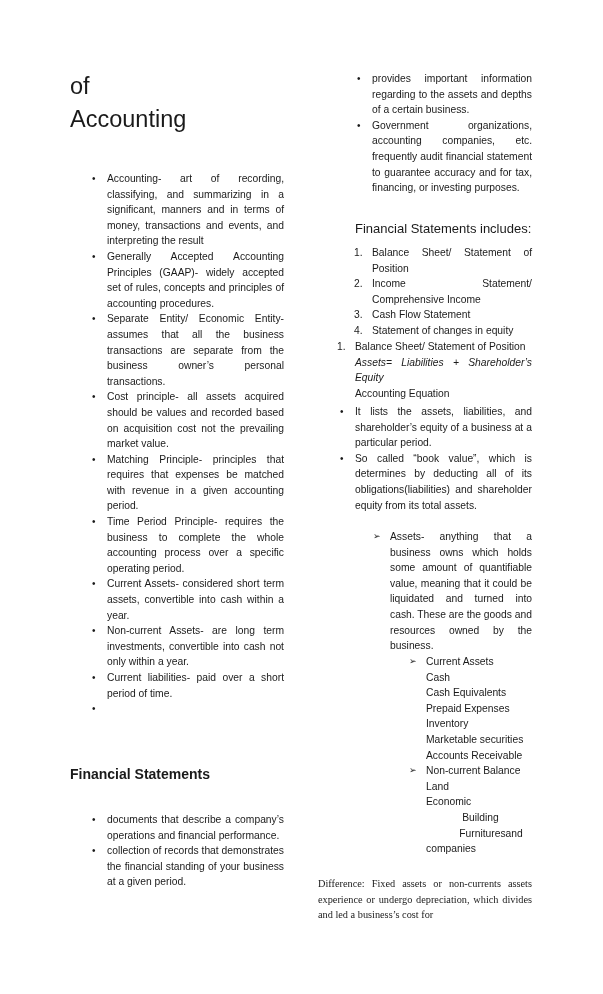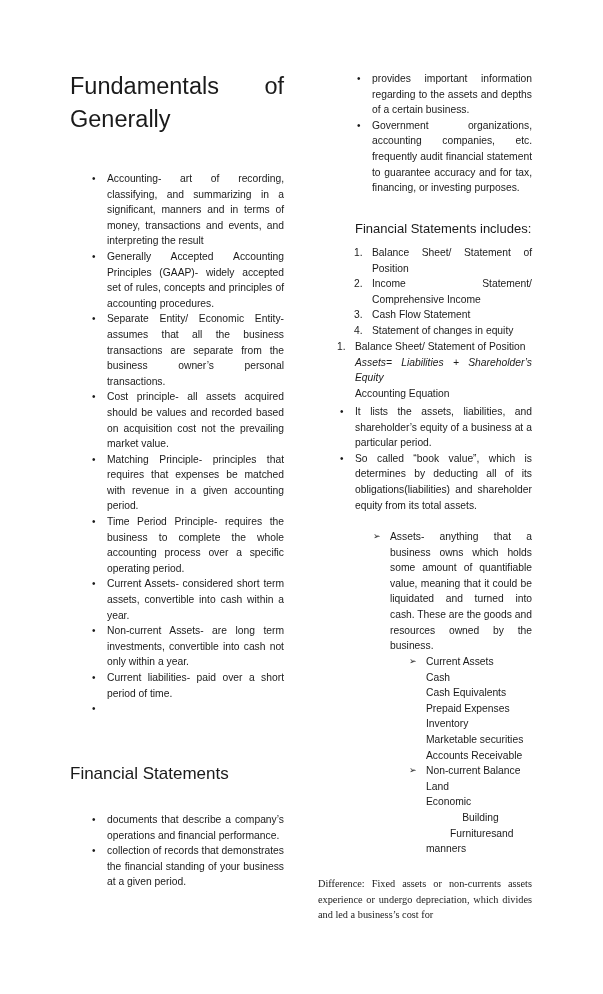--- a/index.html
+++ b/index.html
@@ -12,21 +12,21 @@
 
   .title {
     position: absolute; left: 70px; top: 70px; width: 214px;
     font-size: 23.5px; line-height: 33px; font-weight: normal; margin: 0;
     text-align: justify; text-align-last: left;
   }
   .title .l1 { display: flex; justify-content: space-between; }
 
   .h2 {
     position: absolute; left: 70px; top: 762px;
-    font-size: 17px; line-height: 24px; font-weight: normal; margin: 0;
+    font-size: 14px; line-height: 24px; font-weight: bold; margin: 0;
   }
 
   .body-text { font-size: 10.3px; line-height: 15.6px; text-align: justify; }
 
   ul.bul, ol.num, ul.arrow, ul.arrow2 { list-style: none; margin: 0; padding: 0; }
   .bul li, .num li, .arrow li, .arrow2 li { position: relative; }
   .bul li .mk { position: absolute; left: -15px; top: 0; font-size: 10px; }
   .num li .mk { position: absolute; left: -18px; top: 0; }
   .arrow li .mk, .arrow2 li .mk { position: absolute; left: -17px; top: 0; font-size: 9px; }
 
@@ -34,36 +34,35 @@
   .list-fs { position: absolute; left: 107px; top: 812px; width: 177px; }
 
   .list-r1 { position: absolute; left: 372px; top: 71px; width: 160px; }
   .fs-includes { position: absolute; left: 355px; top: 221px; width: 177px; font-size: 13px; line-height: 15.6px; }
   .list-r2 { position: absolute; left: 372px; top: 245px; width: 160px; }
   .bs-block { position: absolute; left: 355px; top: 339px; width: 177px; }
   .list-r3 { position: absolute; left: 355px; top: 404px; width: 177px; }
   .list-r4 { position: absolute; left: 390px; top: 529px; width: 142px; }
   .list-r5 { position: absolute; left: 426px; top: 654px; width: 106px; text-align: left; }
   .sub-item { display: block; }
-  .furn { display: flex; justify-content: flex-start; margin-left: 24px; }
+  .furn { display: flex; justify-content: center; margin-left: 24px; }
   .diff { position: absolute; left: 318px; top: 866px; width: 214px; font-family: Liberation Serif, serif; }
   em { font-style: italic; }
   .lead-sp { padding-left: 3px; text-align: center; }
 </style>
 </head>
 <body>
 
 <div class="page">
 
   <h1 class="title">
     <div class="l1">
-      <span>Fundamentals</span>
       <span>of</span>
     </div>
-    <div>Generally</div>
+    <div>Accounting</div>
   </h1>
 
   <ul class="bul body-text list-left">
     <li><span class="mk">•</span><span>Accounting- art of recording, classifying, and summarizing in a significant, manners and in terms of money, transactions and events, and interpreting the result</span></li>
     <li><span class="mk">•</span><span>Generally Accepted Accounting Principles (GAAP)- widely accepted set of rules, concepts and principles of accounting procedures.</span></li>
     <li><span class="mk">•</span><span>Separate Entity/ Economic Entity- assumes that all the business transactions are separate from the business owner’s personal transactions.</span></li>
     <li><span class="mk">•</span><span>Cost principle- all assets acquired should be values and recorded based on acquisition cost not the prevailing market value.</span></li>
     <li><span class="mk">•</span><span>Matching Principle- principles that requires that expenses be matched with revenue in a given accounting period.</span></li>
     <li><span class="mk">•</span><span>Time Period Principle- requires the business to complete the whole accounting process over a specific operating period.</span></li>
     <li><span class="mk">•</span><span>Current Assets- considered short term assets, convertible into cash within a year.</span></li>
@@ -125,19 +124,19 @@
     <li>
       <span class="mk">➢</span>
       <span class="sub-item">Non-current Balance</span>
       <span class="sub-item">Land</span>
       <span class="sub-item">Economic</span>
       <span class="sub-item lead-sp">Building</span>
       <span class="sub-item furn">
         <span>Furnitures</span>
         <span>and</span>
       </span>
-      <span class="sub-item">manners</span>
+      <span class="sub-item">companies</span>
     </li>
   </ul>
 
   <p class="body-text diff">Difference: Fixed assets or non-currents assets experience or undergo depreciation, which divides and led a business’s cost for</p>
 
 </div>
 
 </body></html>

